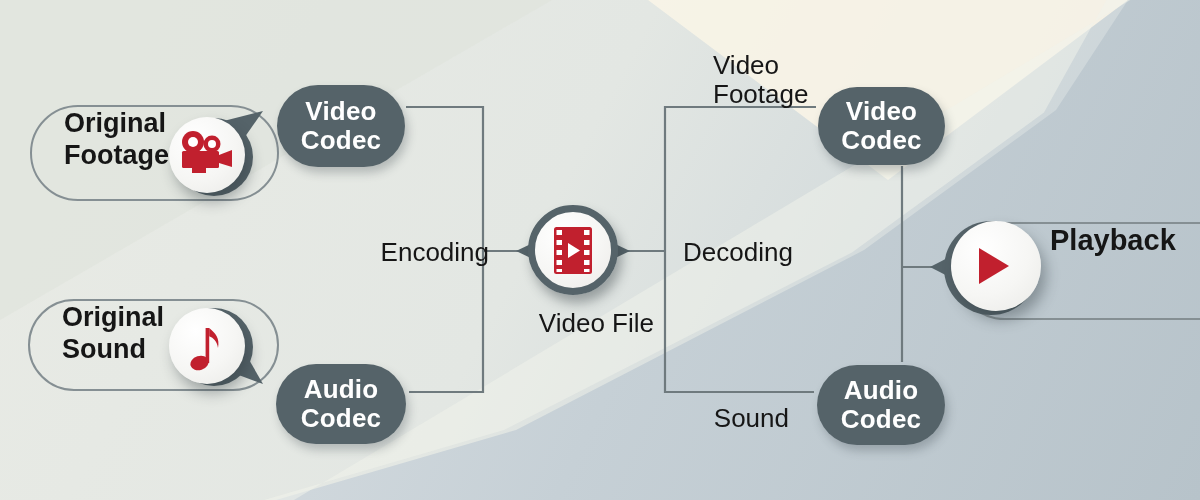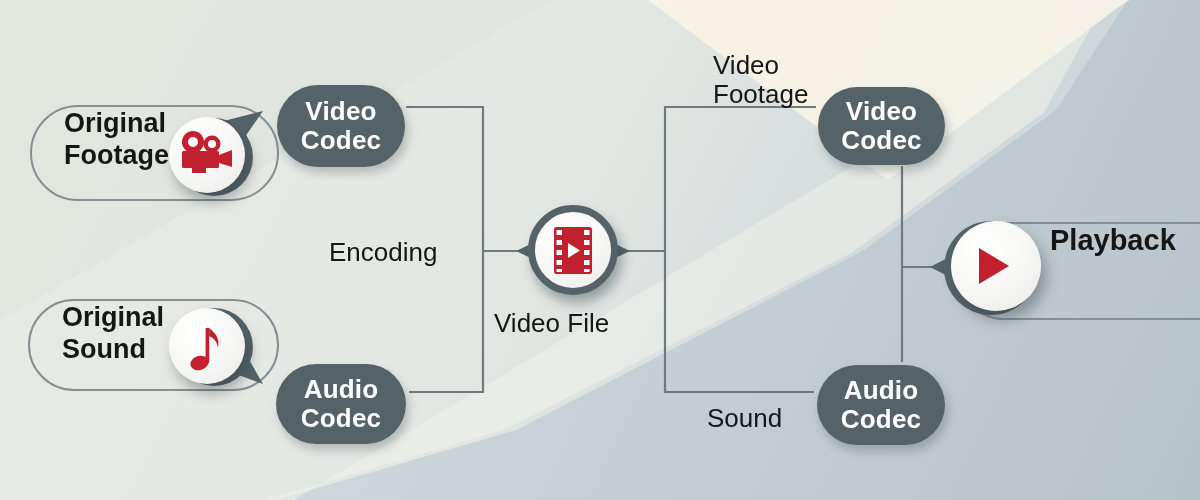--- a/index.html
+++ b/index.html
@@ -39,21 +39,21 @@
           background:radial-gradient(circle at 35% 30%,#ffffff 0%,#f6f6f4 55%,#e9e9e6 100%);
           box-shadow:5px 9px 14px rgba(45,55,60,.38);
           display:flex;align-items:center;justify-content:center;}
   .ring{position:absolute;width:76px;height:76px;border:7px solid var(--slate);border-radius:50%;
         background:radial-gradient(circle at 35% 30%,#ffffff 0%,#f6f6f4 55%,#eceae7 100%);
         box-shadow:4px 8px 12px rgba(45,55,60,.40);
         display:flex;align-items:center;justify-content:center;}
 
   
   .label{position:absolute;color:var(--ink);font-size:26px;line-height:30px;}
-  .center{text-align:left;}
+  .center{text-align:right;}
 </style>
 </head>
 <body>
 
 <div id="canvas">
 
   <div class="bg">
     <div class="bg-base"></div>
     <div class="bg-green"></div>
     <div class="bg-cream"></div>
@@ -156,20 +156,21 @@
   </div>
 
   <div class="circle" style="left:951px;top:221px;width:90px;height:90px;">
     <svg width="32" height="38" viewBox="0 0 32 38" style="margin-left:-4px;">
       <polygon points="1,1 31,19 1,37" style="fill:var(--red)"></polygon>
     </svg>
   </div>
 
   <div class="label center" style="left:329px;top:237px;width:160px;">Encoding</div>
 
+  <div class="label" style="left:683px;top:237px;">Decoding</div>
 
   <div class="label center" style="left:494px;top:308px;width:160px;">Video File</div>
 
   <div class="label" style="left:713px;top:51px;line-height:29px;">
     <div>Video</div>
     <div>Footage</div>
   </div>
 
   <div class="label center" style="left:707px;top:403px;width:82px;">Sound</div>
 

